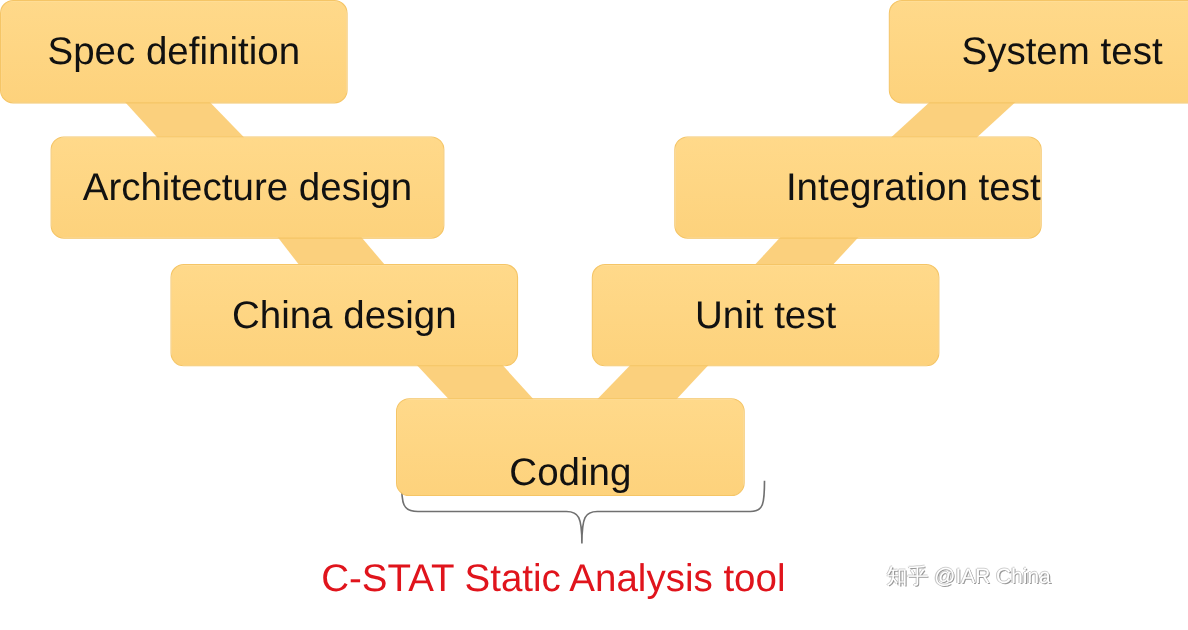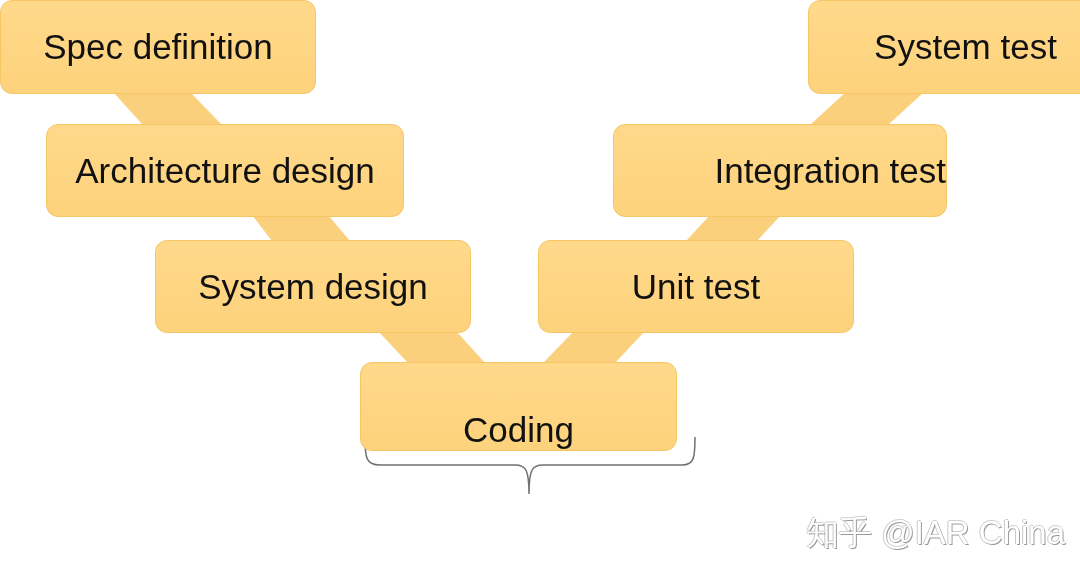--- a/index.html
+++ b/index.html
@@ -14,21 +14,21 @@
     box-sizing:border-box;
     display:flex; align-items:center; justify-content:center;
     color:#111; font-size:35px; letter-spacing:0px;
   }
   .caption {
     position:absolute; left:292px; top:506px;
     color:#e0141c; font-size:35px; white-space:nowrap;
   }
   .watermark {
     position:absolute; left:806px; top:511px;
-    color:#ffffff; font-size:33px; white-space:nowrap;
+    color:#ffffff; font-size:19px; white-space:nowrap;
     text-shadow: 1px 1px 0 #9a9a9a, -1px 0 0 #c8c8c8, 0 -1px 0 #d0d0d0;
   }
 </style>
 </head>
 <body>
 
 <div class="stage">
 
   <svg class="connectors" width="1080" height="573">
 
@@ -49,34 +49,35 @@
 
   <div class="box" style="left:0px; top:0px; width:316px; height:94px;">
     <span>Spec definition</span>
   </div>
 
   <div class="box" style="left:46px; top:124px; width:358px; height:93px;">
     <span>Architecture design</span>
   </div>
 
   <div class="box" style="left:155px; top:240px; width:316px; height:93px;">
-    <span>System design</span>
+    <span>China design</span>
   </div>
 
   <div class="box" style="left:360px; top:362px; width:317px; height:89px;align-items:flex-end;">
     <span>Coding</span>
   </div>
 
   <div class="box" style="left:538px; top:240px; width:316px; height:93px;">
     <span>Unit test</span>
   </div>
 
   <div class="box" style="left:613px; top:124px; width:334px; height:93px;justify-content:flex-end;">
     <span>Integration test</span>
   </div>
 
   <div class="box" style="left:808px; top:0px; width:315px; height:94px;">
     <span>System test</span>
   </div>
 
+  <div class="caption">C-STAT Static Analysis tool</div>
 
   <div class="watermark">知乎 @IAR China</div>
 </div>
 
 </body></html>

